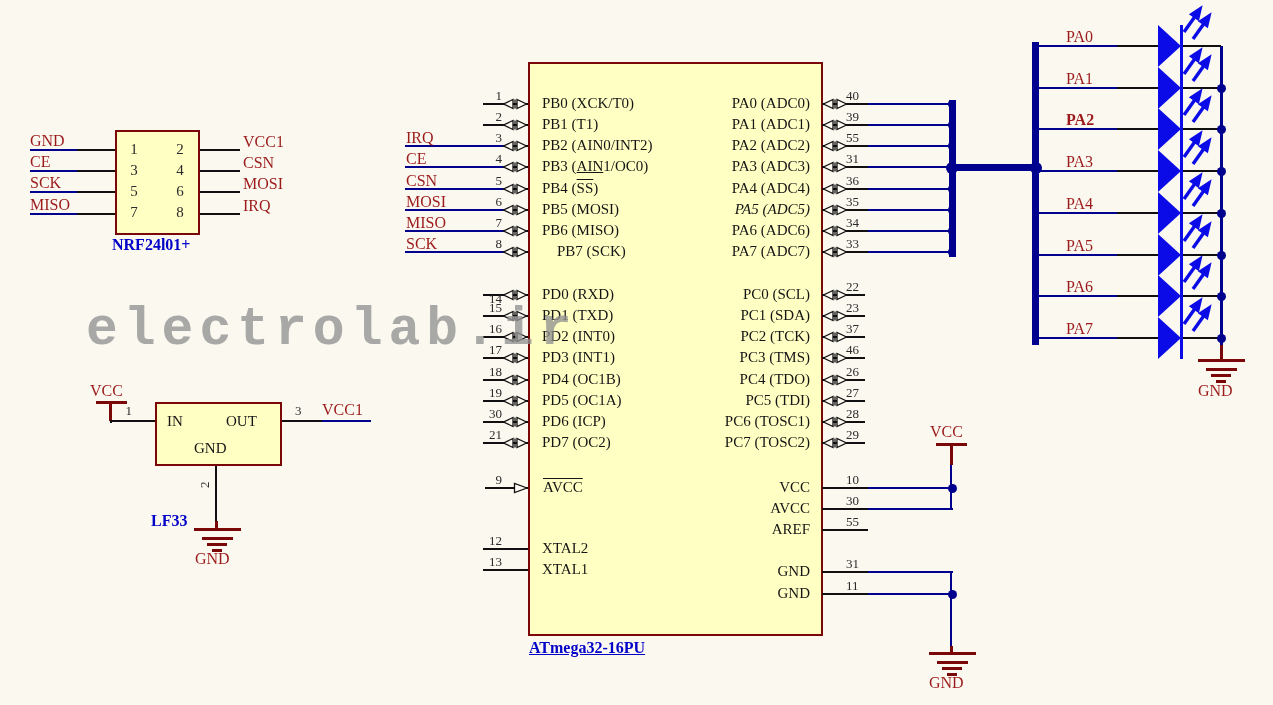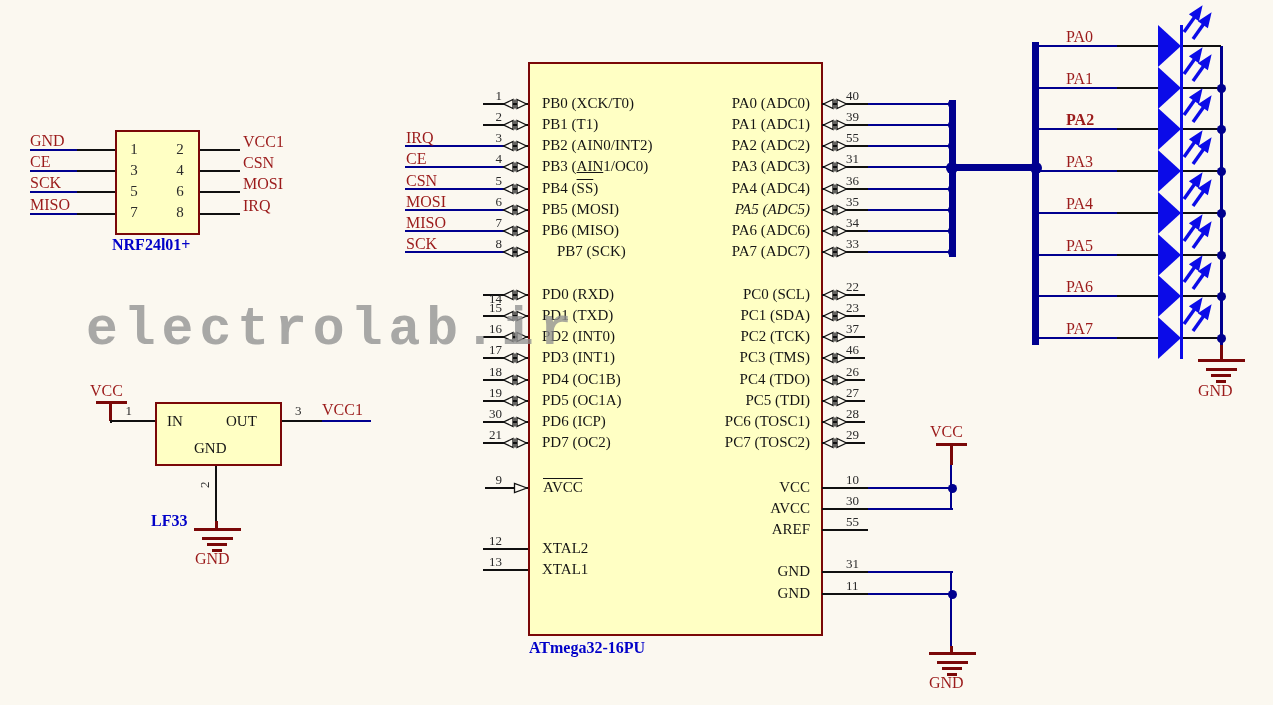--- a/index.html
+++ b/index.html
@@ -19,21 +19,21 @@
   .glyph{position:absolute;z-index:3;}
   .glyph svg,.ledsvg svg{display:block;}
   .ledsvg{position:absolute;z-index:3;}
   .ov{text-decoration:overline;}
   .un{text-decoration:underline;}
   .rot{transform:rotate(-90deg);transform-origin:center;}
   .wm{position:absolute;left:86px;top:304px;z-index:9;
       font-family:"Liberation Mono","DejaVu Sans Mono",monospace;
       font-weight:bold;font-size:53px;letter-spacing:6px;line-height:1;
       color:rgba(145,145,145,0.78);}
-  .t-mcu{left:529px;top:639px;}
+  .t-mcu{left:529px;top:639px;text-decoration:underline;}
   .t-nrf{left:112px;top:236px;}
   .t-reg{left:151px;top:512px;}
 </style>
 </head>
 <body>
 
 <div id="canvas">
   <div class="title t-nrf">NRF24l01+</div>
   <div class="title t-reg">LF33</div>
   <div class="title t-mcu">ATmega32-16PU</div>

